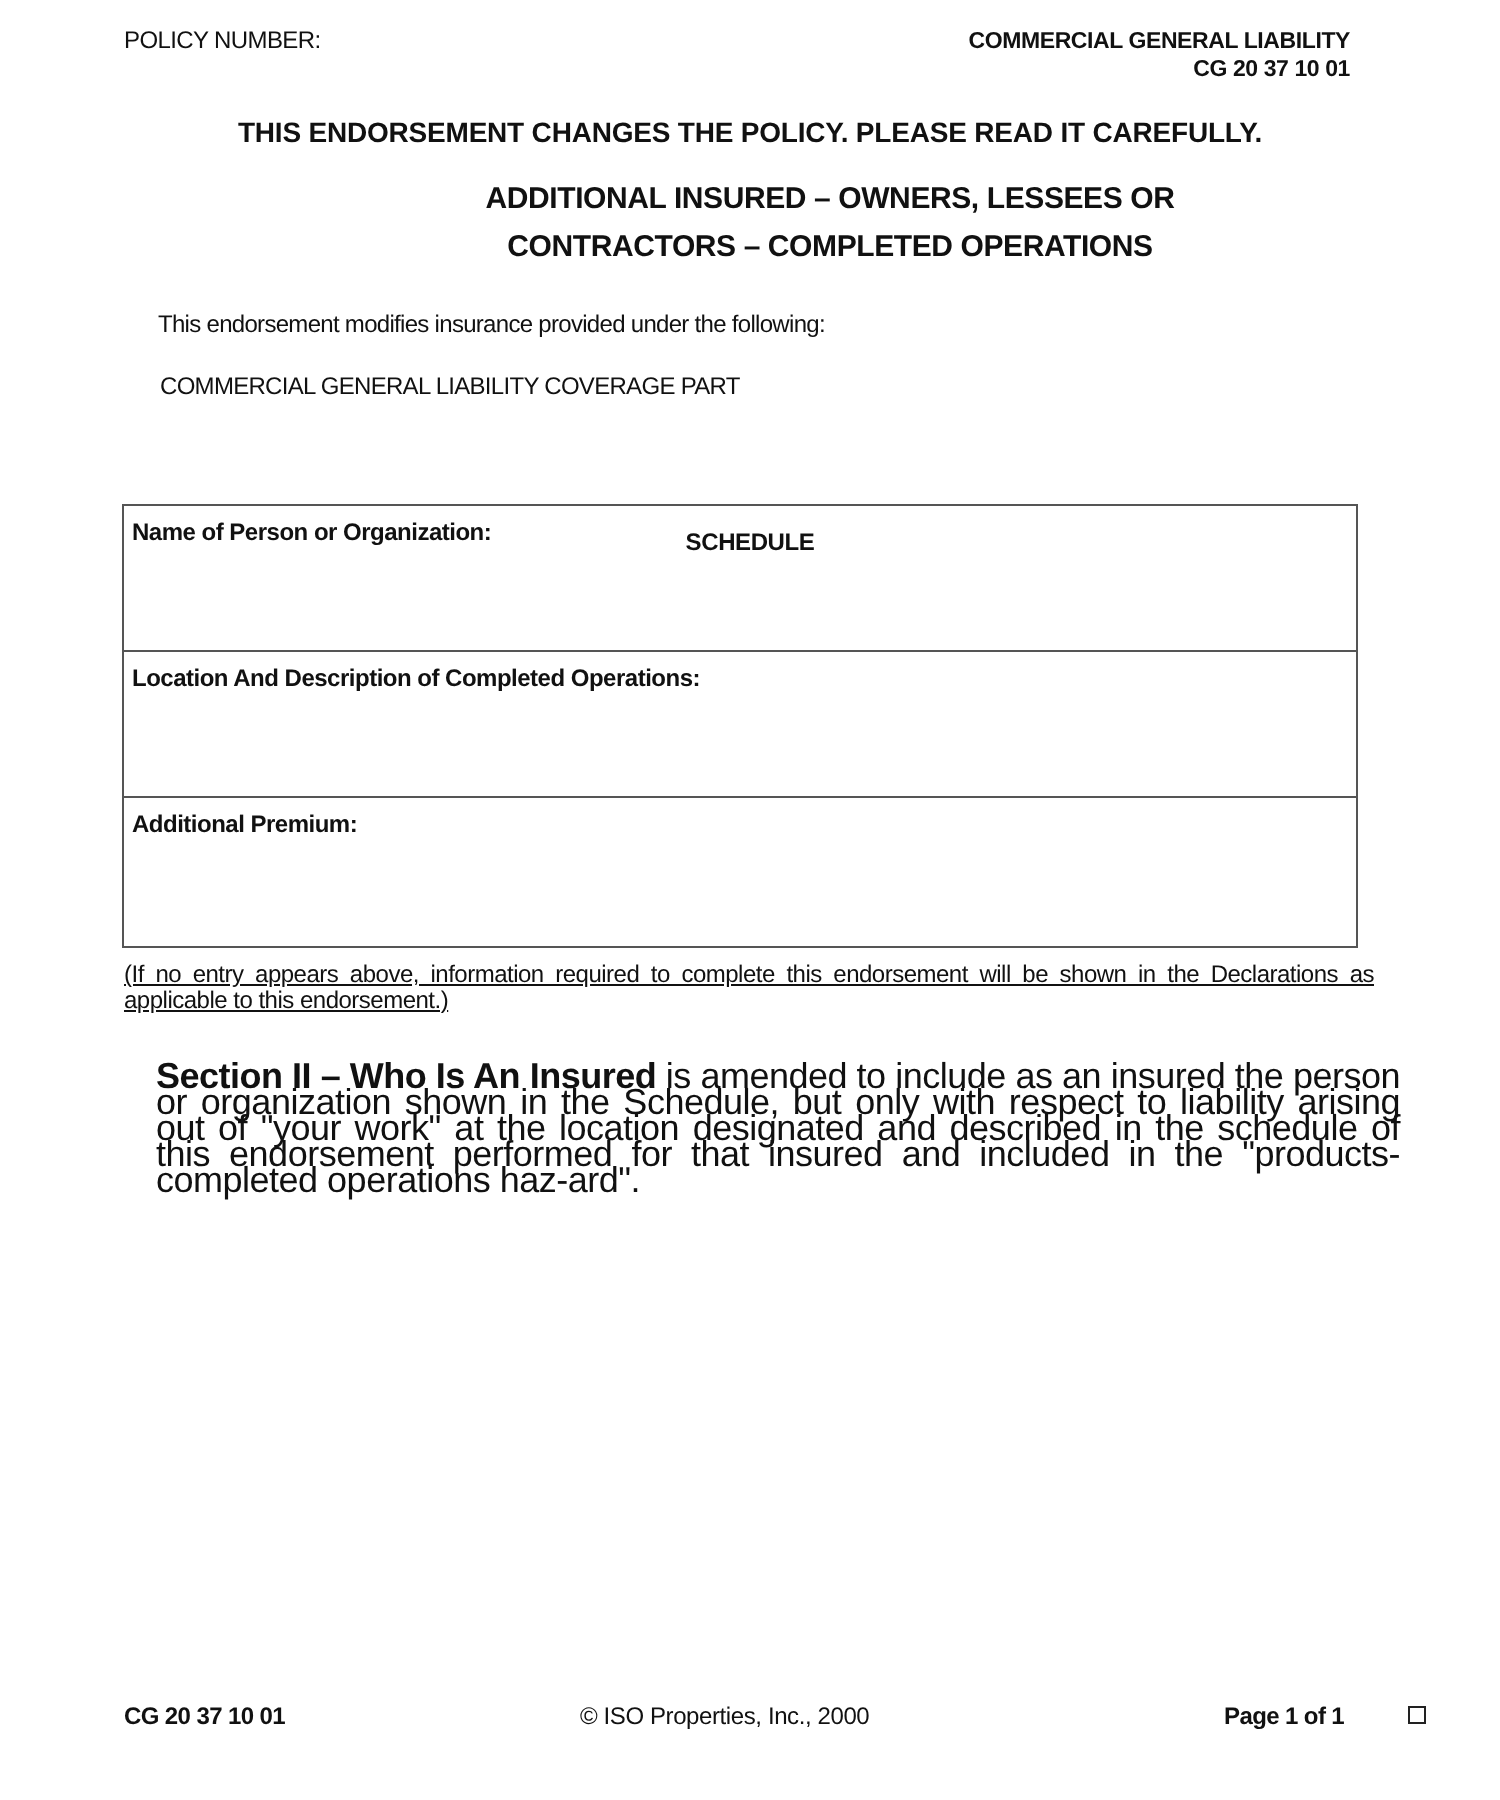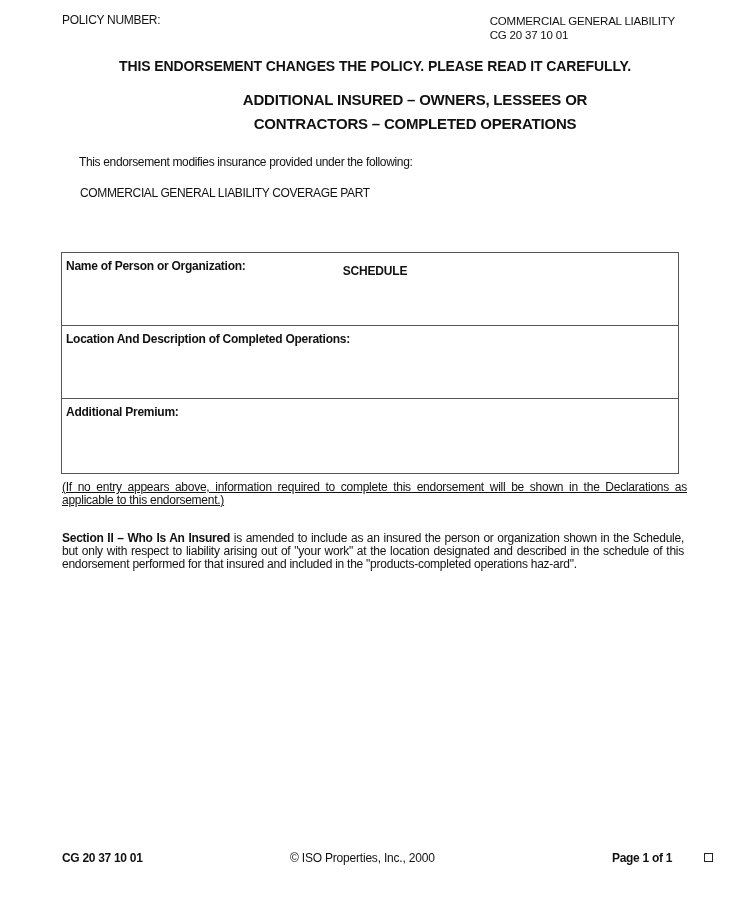--- a/index.html
+++ b/index.html
@@ -16,22 +16,23 @@
       overflow: hidden;
     }
     .abs { position: absolute; }
     .policy-number {
       left: 62px; top: 13px;
       font-size: 12px;
       letter-spacing: -0.3px;
     }
     .hdr-right {
       right: 75px; top: 14px;
+      text-align: right;
       font-size: 11.5px;
-      font-weight: normal;
+      font-weight: bold;
       line-height: 14px;
       letter-spacing: -0.2px;
     }
     .notice {
       left: 0; width: 750px; top: 58px;
       text-align: center;
       font-size: 14px;
       font-weight: bold;
       letter-spacing: -0.1px;
     }
@@ -83,23 +84,23 @@
     .note {
       left: 62px; top: 481px;
       width: 625px;
       font-size: 12px;
       line-height: 13px;
       text-align: justify;
       letter-spacing: -0.25px;
       text-decoration: underline;
     }
     .body-para {
-      left: 62px; top: 532px;
+      left: 78px; top: 532px;
       width: 622px;
-      font-size: 12px;
+      font-size: 18px;
       line-height: 13px;
       text-align: justify;
       letter-spacing: -0.25px;
     }
     .body-para b { font-weight: bold; }
     .footer-left {
       left: 62px; top: 851px;
       font-size: 12px;
       font-weight: bold;
       letter-spacing: -0.3px;

